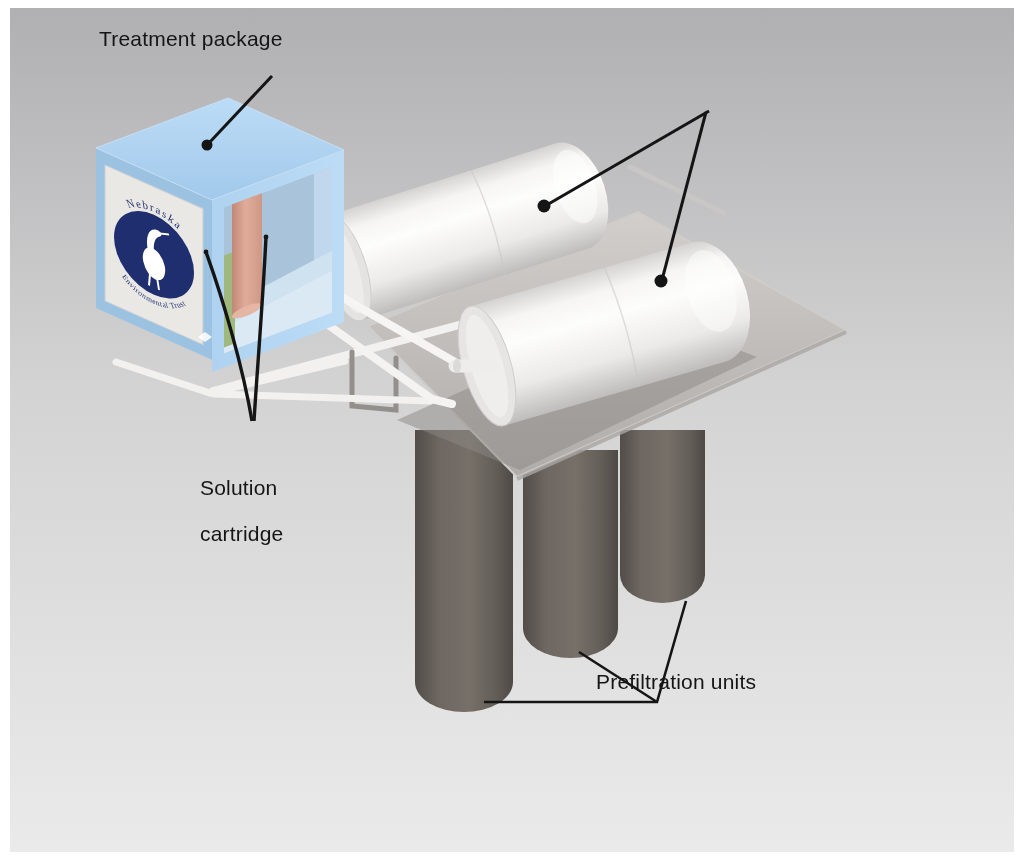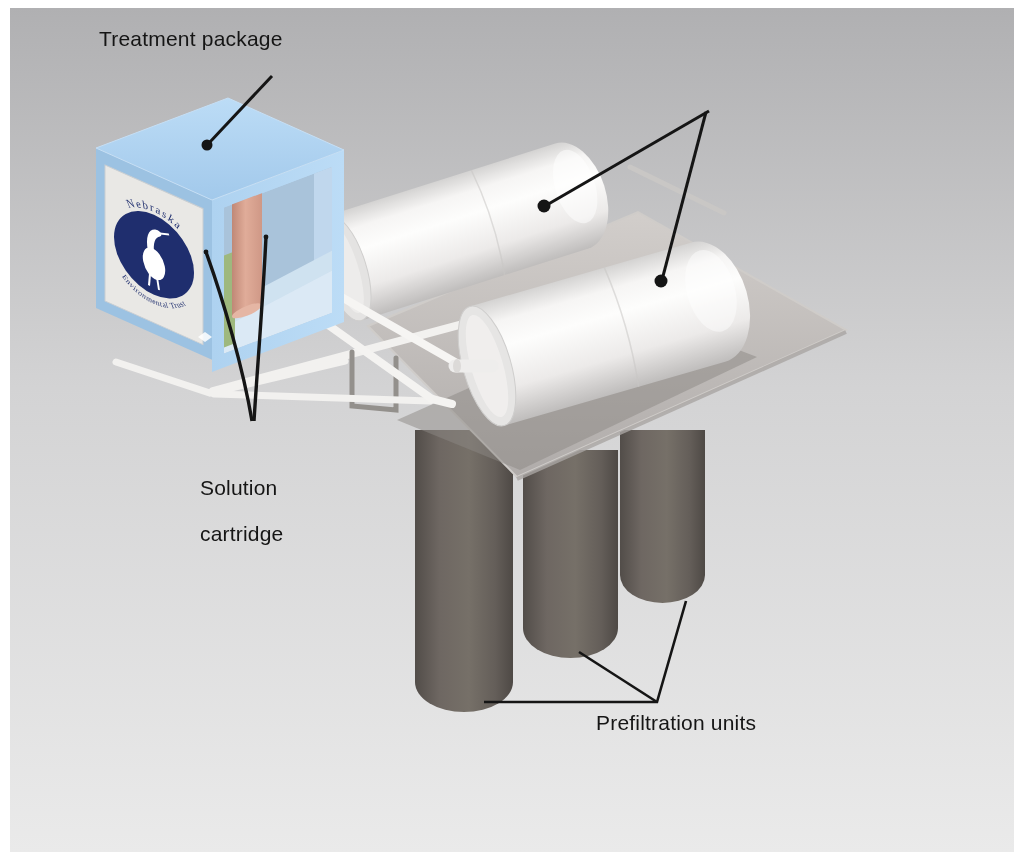--- a/index.html
+++ b/index.html
@@ -4,21 +4,21 @@
 <style>
   html,body{margin:0;padding:0;background:#ffffff;}
   #stage{position:relative;width:1024px;height:858px;background:#ffffff;overflow:hidden;
          font-family:"Liberation Sans", sans-serif;}
   #scene{position:absolute;left:0;top:0;}
   .label{position:absolute;color:#151515;font-size:21px;line-height:1.1;
          letter-spacing:.2px;white-space:nowrap;}
   .lbl-treatment{left:99px;top:27px;}
   .lbl-ro{left:735px;top:86px;}
   .lbl-solution{left:200px;top:420px;line-height:46px;margin-top:45px;}
-  .lbl-prefiltration{left:596px;top:711px;text-align:right;}
+  .lbl-prefiltration{left:596px;top:670px;text-align:right;}
 </style>
 </head>
 <body>
 
 <div id="stage">
 <svg id="scene" width="1024" height="858" viewBox="0 0 1024 858">
   <defs>
     <linearGradient id="bgGrad" x1="0" y1="0" x2="0" y2="1">
       <stop offset="0" stop-color="#b0b0b2"></stop>
       <stop offset="0.45" stop-color="#d3d3d4"></stop>

